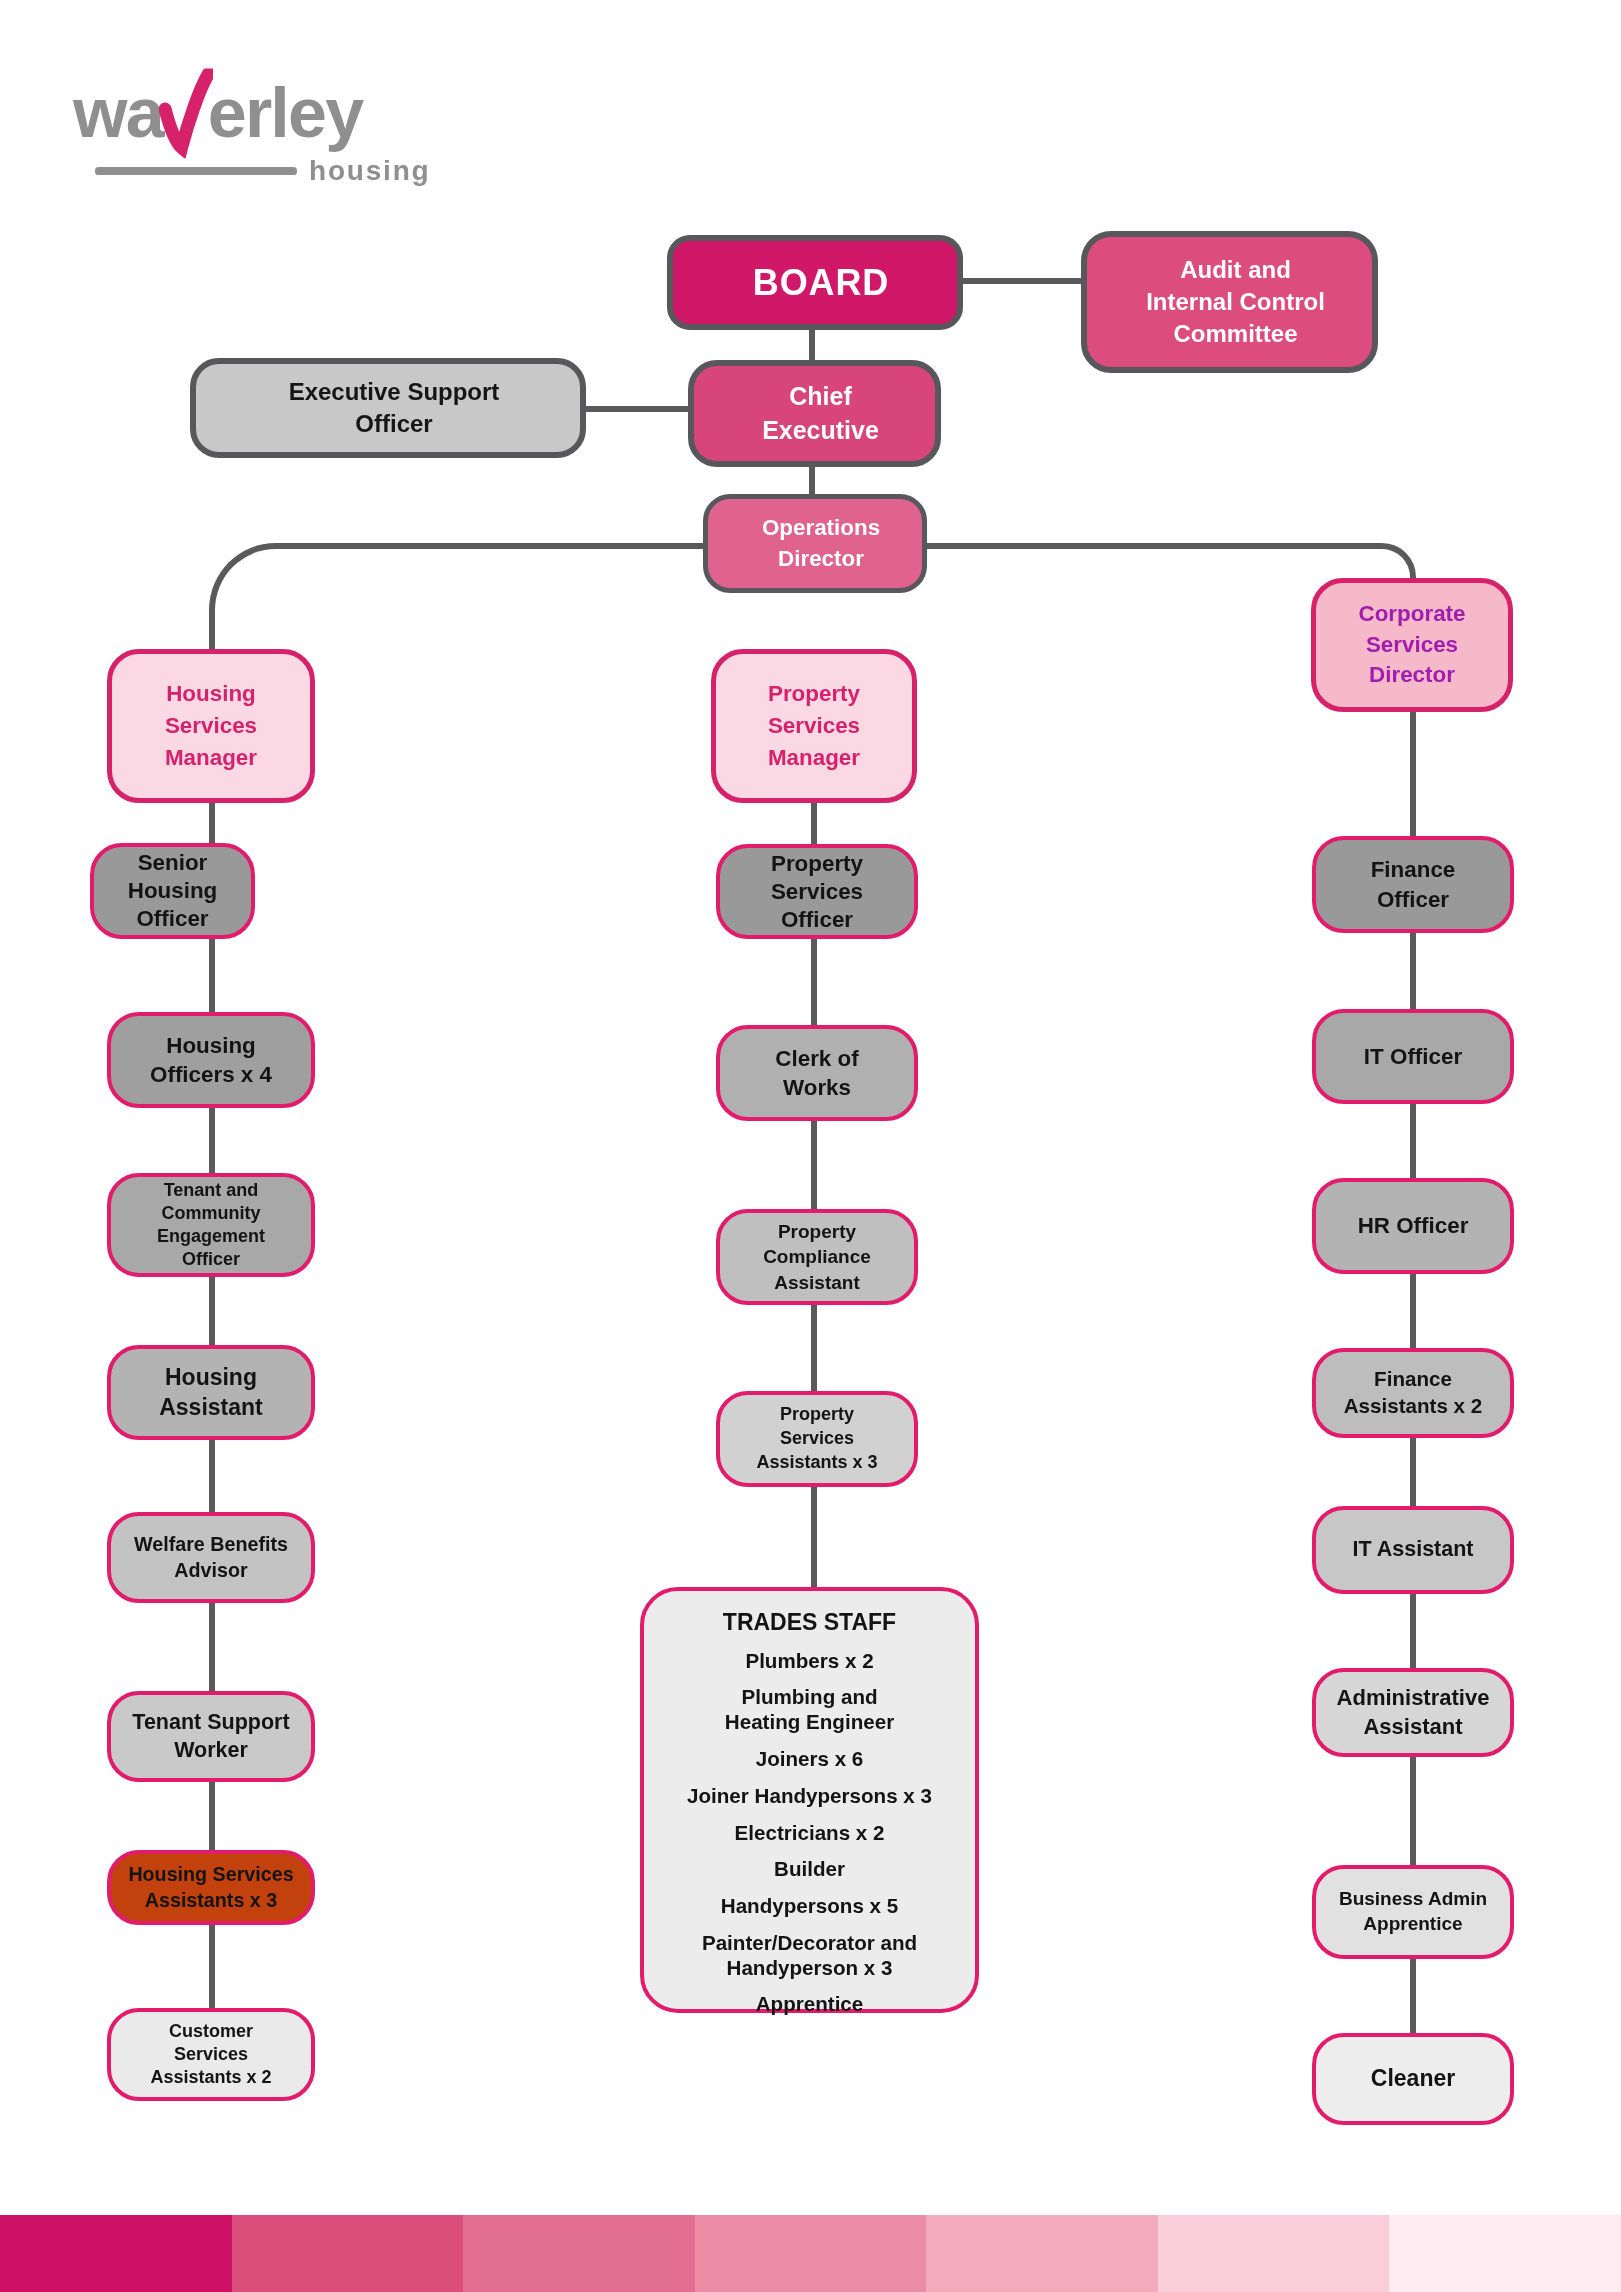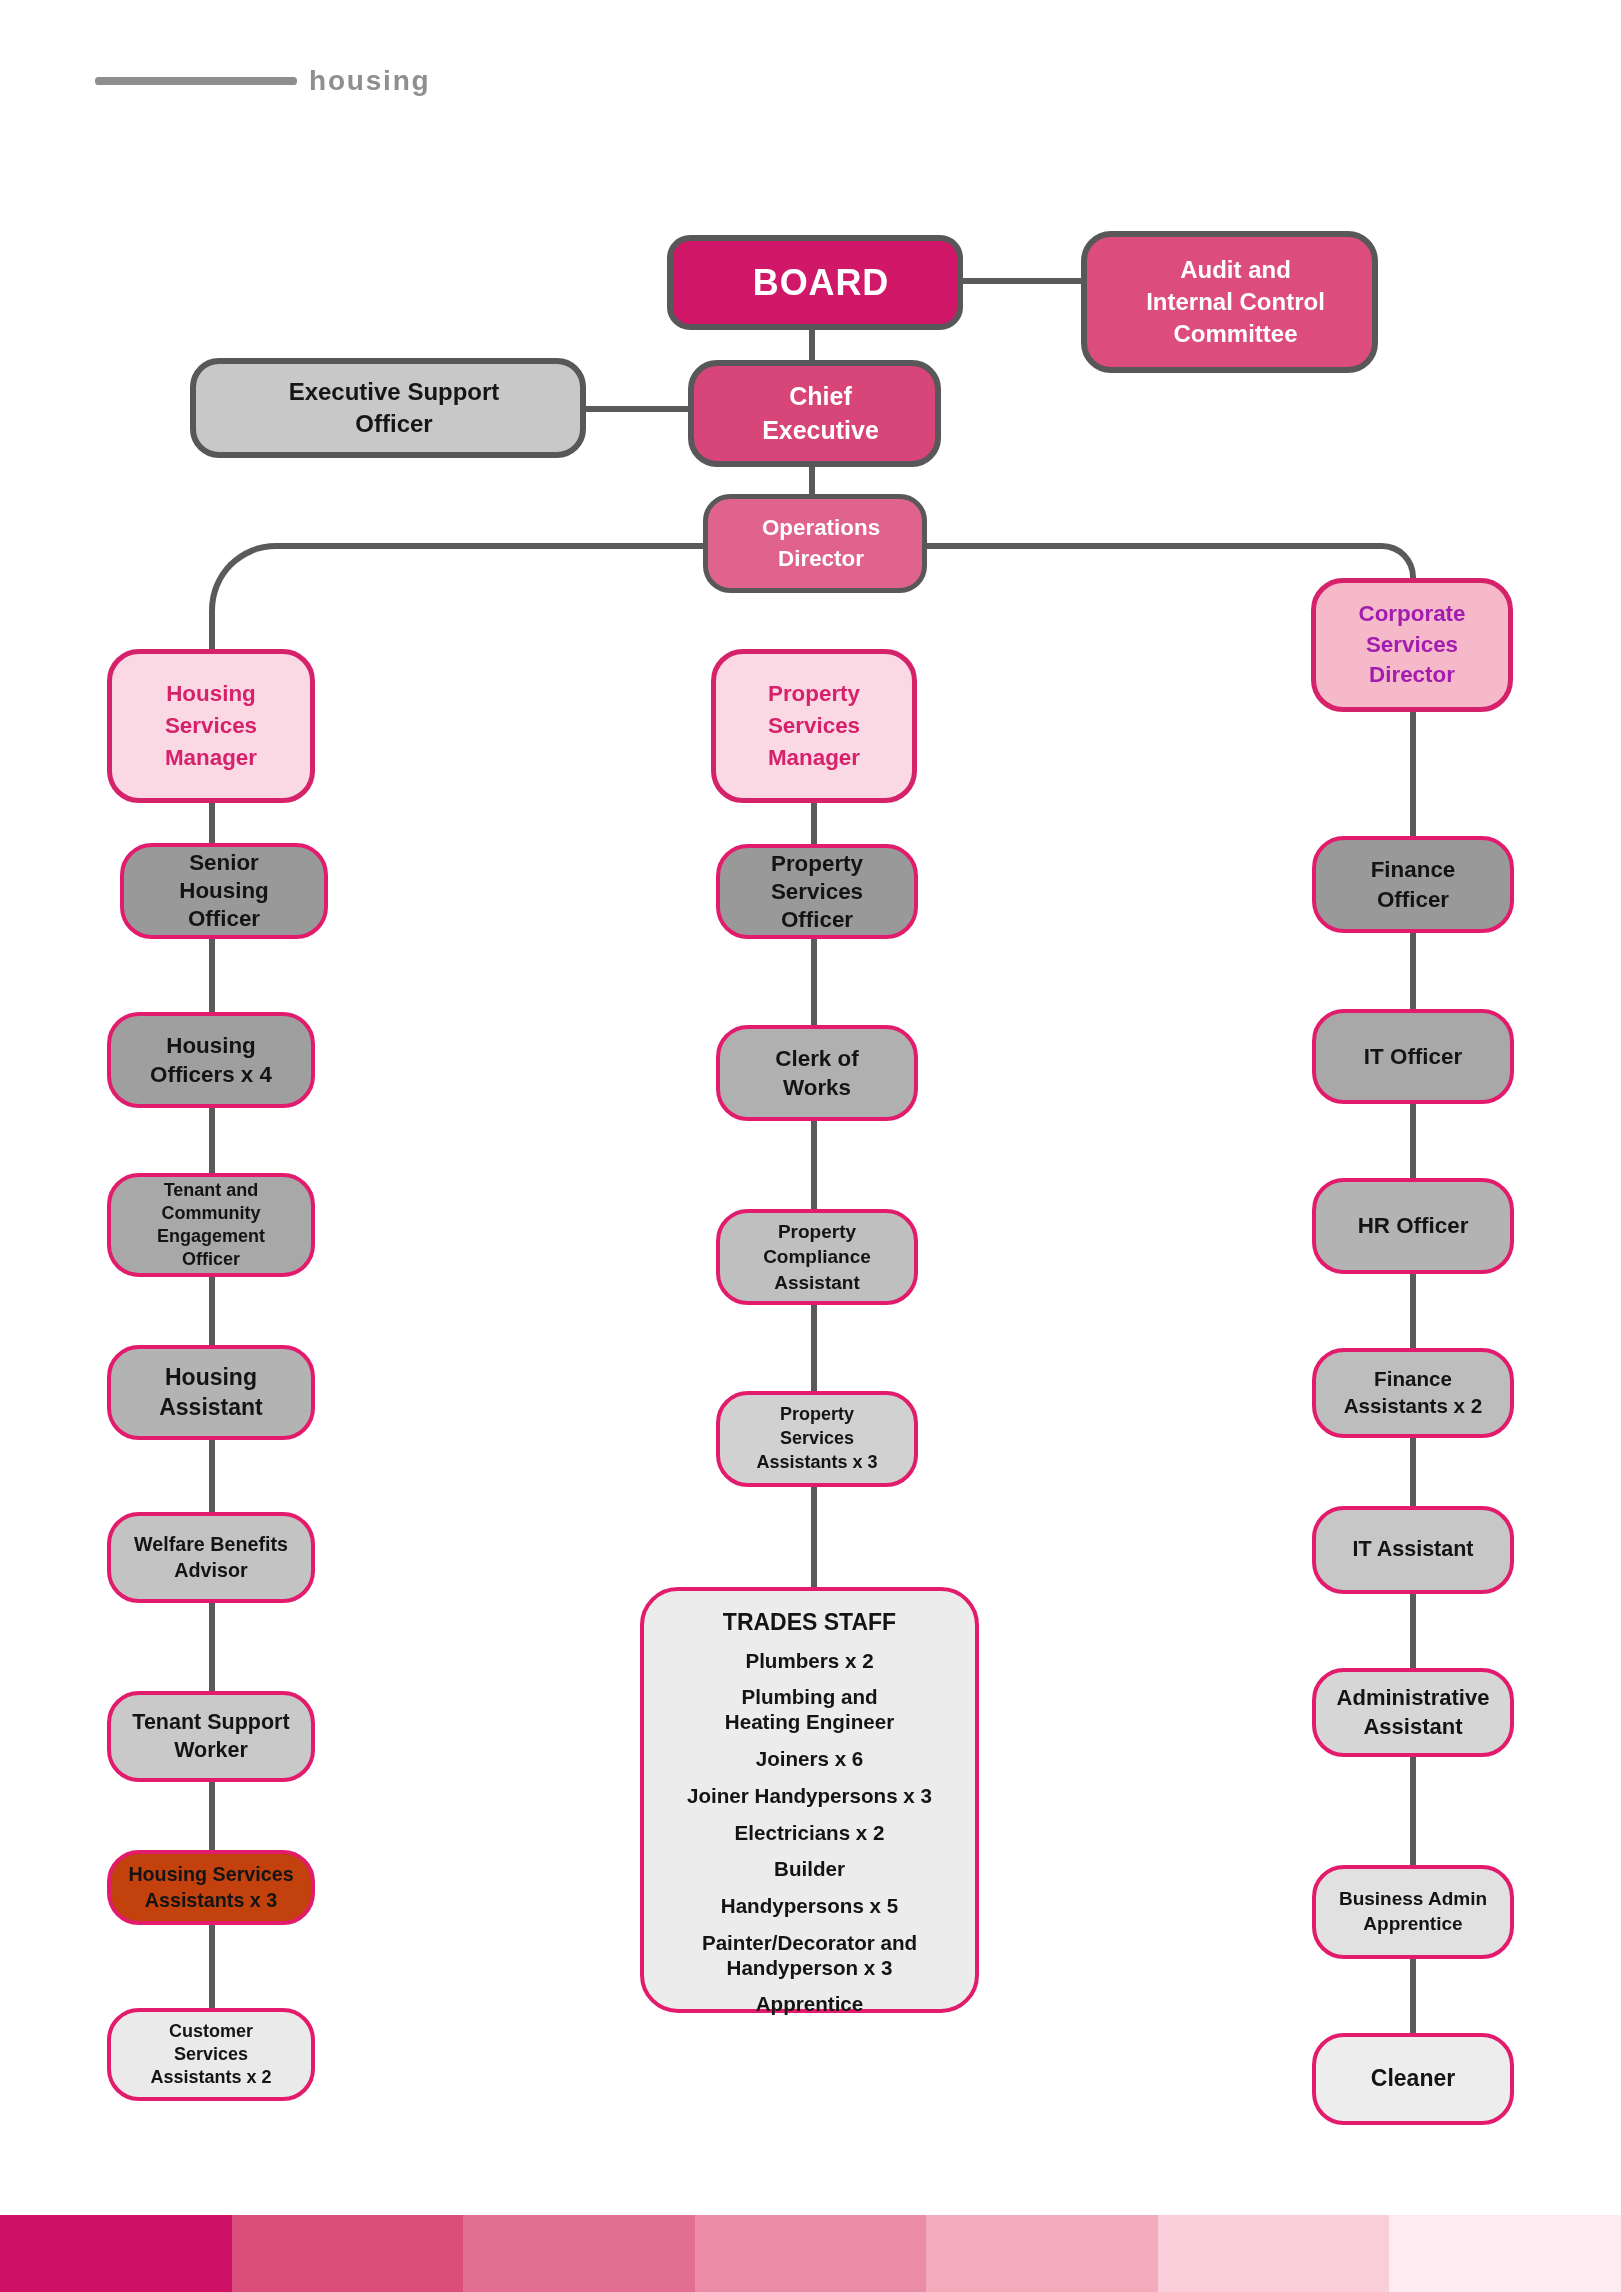--- a/index.html
+++ b/index.html
@@ -35,20 +35,27 @@
   
   .footer{position:absolute;left:0;bottom:0;width:1621px;height:78px;display:flex;z-index:2;}
   .footer > div{flex:1;}
 </style>
 </head>
 <body>
 
 <div class="canvas">
 
   <div class="logo">
+    <div class="logo-row">
+      <span>wa</span>
+      <svg class="logo-check" width="54" height="90" viewBox="0 0 62 102">
+        <path d="M7 46 C13 69 19 84 26 90 C33 63 46 23 57 5" fill="none" stroke="#d6216b" stroke-width="15" stroke-linecap="round"></path>
+      </svg>
+      <span>erley</span>
+    </div>
     <div class="logo-sub-row">
       <div class="logo-rule"></div>
       <span class="logo-sub">housing</span>
     </div>
   </div>
 
   <div class="line" style="left:809px;top:330px;width:6.3px;height:32px;"></div>
   <div class="line" style="left:961px;top:278px;width:122px;height:6.3px;"></div>
   <div class="line" style="left:584px;top:406px;width:107px;height:6.3px;"></div>
   <div class="line" style="left:809px;top:466px;width:6.3px;height:30px;"></div>
@@ -72,21 +79,21 @@
   <div class="node" style="left:107px;top:649px;width:208px;height:154px;background:#fbd9e4;border:5.4px solid #d6216b;border-radius:32px;color:#d6216b;font-size:22.4px;line-height:1.42;">Housing
 Services
 Manager</div>
   <div class="node" style="left:711px;top:649px;width:206px;height:154px;background:#fbd9e4;border:5.4px solid #d6216b;border-radius:32px;color:#d6216b;font-size:22.4px;line-height:1.42;">Property
 Services
 Manager</div>
   <div class="node" style="left:1311px;top:578px;width:202px;height:134px;background:#f6b9c9;border:5.4px solid #d6216b;border-radius:32px;color:#a21caf;font-size:22.4px;line-height:1.38;">Corporate
 Services
 Director</div>
 
-  <div class="node b-pink" style="left:120px;top:843px;width:208px;height:96px;background:#999999;color:#141414;font-size:22.4px;line-height:1.25;">Senior
+  <div class="node b-pink" style="left:90px;top:843px;width:165px;height:96px;background:#999999;color:#141414;font-size:22.4px;line-height:1.25;">Senior
 Housing
 Officer</div>
   <div class="node b-pink" style="left:107px;top:1012px;width:208px;height:96px;background:#9f9f9f;color:#141414;font-size:22.4px;line-height:1.3;">Housing
 Officers x 4</div>
   <div class="node b-pink" style="left:107px;top:1173px;width:208px;height:104px;background:#a8a8a8;color:#141414;font-size:18px;line-height:1.28;">Tenant and
 Community
 Engagement
 Officer</div>
   <div class="node b-pink" style="left:107px;top:1345px;width:208px;height:95px;background:#b3b3b3;color:#141414;font-size:23px;line-height:1.3;">Housing
 Assistant</div>

